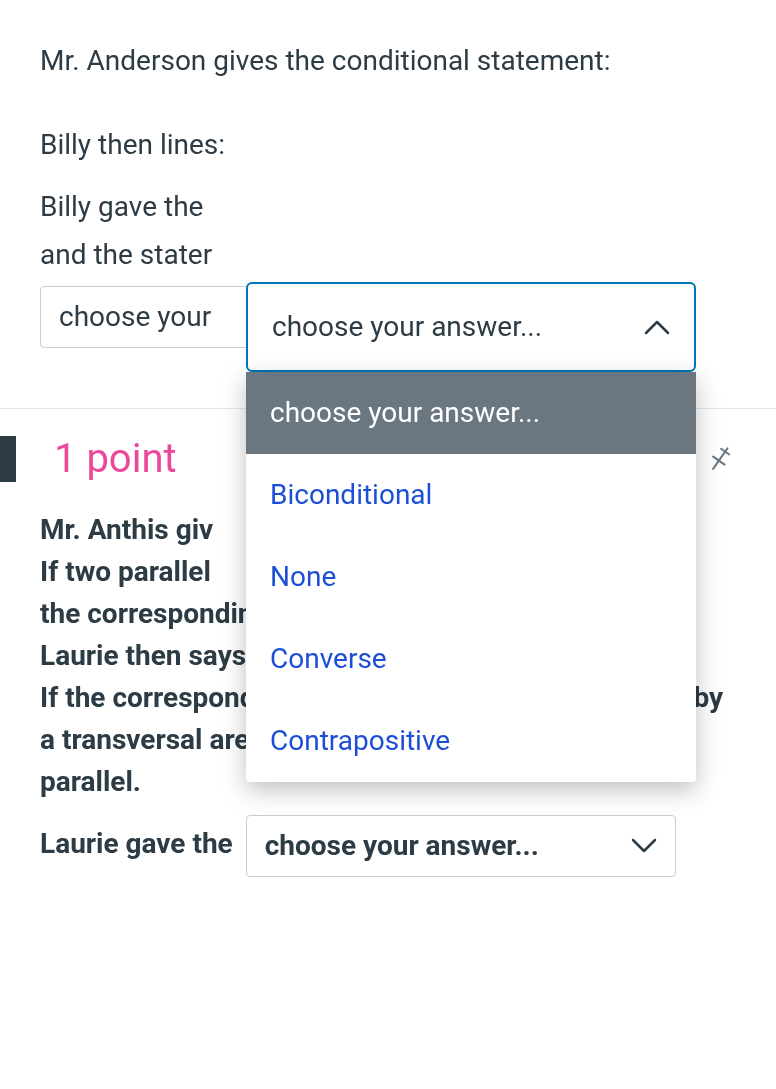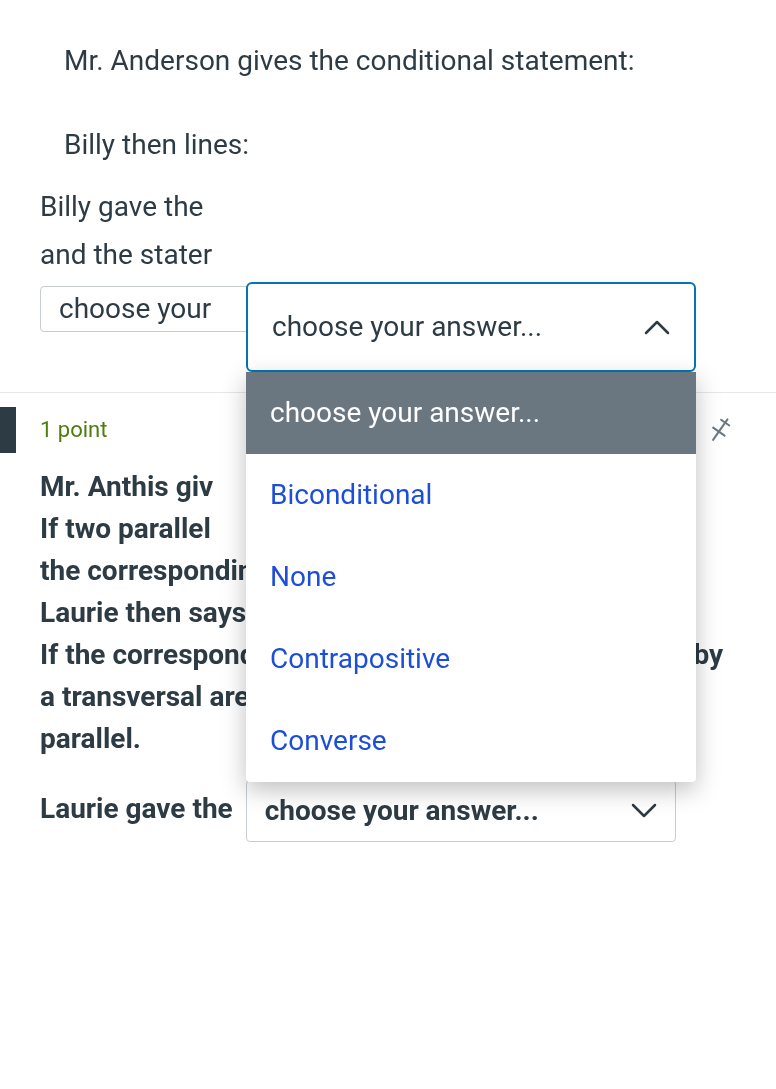--- a/index.html
+++ b/index.html
@@ -12,37 +12,36 @@
       font-size: 28px;
       line-height: 1.5;
       position: relative;
       overflow: hidden;
     }
     .content {
       padding: 40px 40px 0 40px;
     }
     .question-text {
       margin-bottom: 20px;
-      margin-left: 24px;
     }
     .answer-line {
       margin-top: 20px;
     }
     .answer-line-2 {
       margin-top: 6px;
     }
     .select-closed {
       display: inline-flex;
       align-items: center;
       justify-content: space-between;
       border: 1px solid #c7cdd1;
       border-radius: 4px;
       padding: 10px 18px;
       min-width: 210px;
-      height: 46px;
+      height: 62px;
       font-size: 28px;
       color: #2d3b45;
       background: #fff;
       cursor: pointer;
       vertical-align: middle;
       text-align: right;
     }
     .select-open-wrapper {
       position: absolute;
       left: 246px;
@@ -90,23 +89,23 @@
       padding: 20px 40px 20px 0;
     }
     .q2-leftbar {
       position: absolute;
       left: 0;
       width: 16px;
       height: 46px;
       background: #2d3b45;
     }
     .points {
-      color: #4d7c0f;
-      font-size: 22px;
-      padding-left: 40px;
+      color: #ec4899;
+      font-size: 40px;
+      padding-left: 54px;
     }
     .pin-icon {
       color: #6b7780;
     }
     .q2-content {
       padding: 0 40px;
       font-weight: bold;
     }
     .inline-select {
       display: inline-flex;
@@ -158,22 +157,22 @@
     <span class="chev">
       <svg width="26" height="16" viewBox="0 0 26 16">
           <path d="M2 14 L13 3 L24 14" stroke="#2d3b45" stroke-width="2.5" fill="none" stroke-linecap="round" stroke-linejoin="round"></path>
         </svg>
     </span>
   </div>
   <div class="select-open-list">
     <div class="select-option highlighted">choose your answer...</div>
     <div class="select-option">Biconditional</div>
     <div class="select-option">None</div>
+    <div class="select-option">Converse</div>
     <div class="select-option">Contrapositive</div>
-    <div class="select-option">Converse</div>
   </div>
 </div>
 
 <div class="divider"></div>
 
 <div class="q2-header" style="position:relative;">
   <div class="q2-leftbar"></div>
   <div class="points">1 point</div>
   <div class="pin-icon">
     <svg width="32" height="32" viewBox="0 0 32 32">
@@ -188,21 +187,21 @@
   <div>
     <span>Mr. Anthis giv</span><br>
     <span>If two parallel</span>
     <span style="display:inline-block;width:380px;"></span>
     <span>hen</span><br>
     <span>the corresponding angles are congruent.</span><br>
     <span>Laurie then says:</span><br>
     <span>If the corresponding angles formed by two lines cut by a transversal are congruent, then the two lines are parallel.</span>
   </div>
 
-  <div style="margin-top:20px;">
+  <div style="margin-top:12px;">
     <span>Laurie gave the</span>
     <div class="inline-select">
       <span>choose your answer...</span>
       <span class="chev">
         <svg width="26" height="16" viewBox="0 0 26 16">
             <path d="M2 2 L13 13 L24 2" stroke="#2d3b45" stroke-width="2.5" fill="none" stroke-linecap="round" stroke-linejoin="round"></path>
           </svg>
       </span>
     </div>
   </div>

